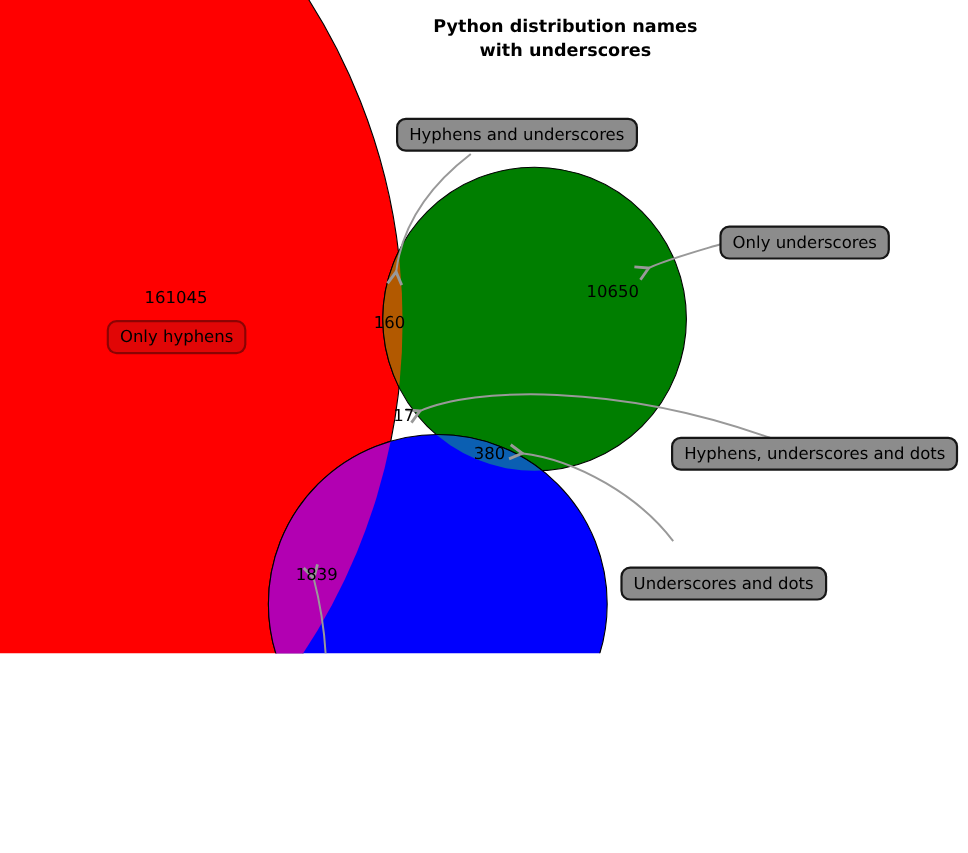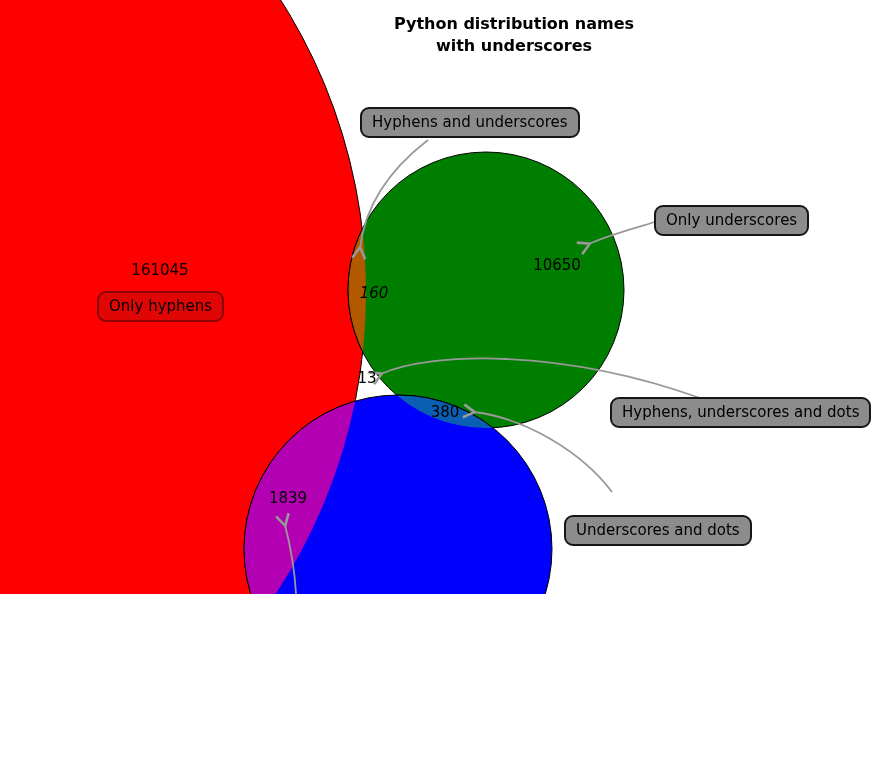--- a/index.html
+++ b/index.html
@@ -84,24 +84,24 @@
   </svg>
 
   <div class="chart-title">
     <div>Python distribution names</div>
     <div>with underscores</div>
   </div>
 
   <div class="num" style="left:160px; top:270px;">161045</div>
   <div class="num" style="left:557px; top:249px;margin-top:16px;">10650</div>
   <div class="num" style="left:463px; top:601px;">11489</div>
-  <div class="num" style="left:374px; top:293px;font-style:italic;">160</div>
-  <div class="num" style="left:288px; top:498px;">1839</div>
+  <div class="num" style="left:354px; top:293px;">160</div>
+  <div class="num" style="left:288px; top:522px;">1839</div>
   <div class="num" style="left:445px; top:412px;">380</div>
-  <div class="num" style="left:367px; top:378px;">13</div>
+  <div class="num" style="left:367px; top:378px;">17</div>
 
   <div class="box" style="left:360px; top:107px;">Hyphens and underscores</div>
   <div class="box translucent" style="left:97px; top:291px;">Only hyphens</div>
   <div class="box" style="left:654px; top:205px;">Only underscores</div>
   <div class="box" style="left:610px; top:397px;">Hyphens, underscores and dots</div>
   <div class="box" style="left:564px; top:491px;margin-top:24px;">Underscores and dots</div>
 
 </div>
 
 </body></html>

